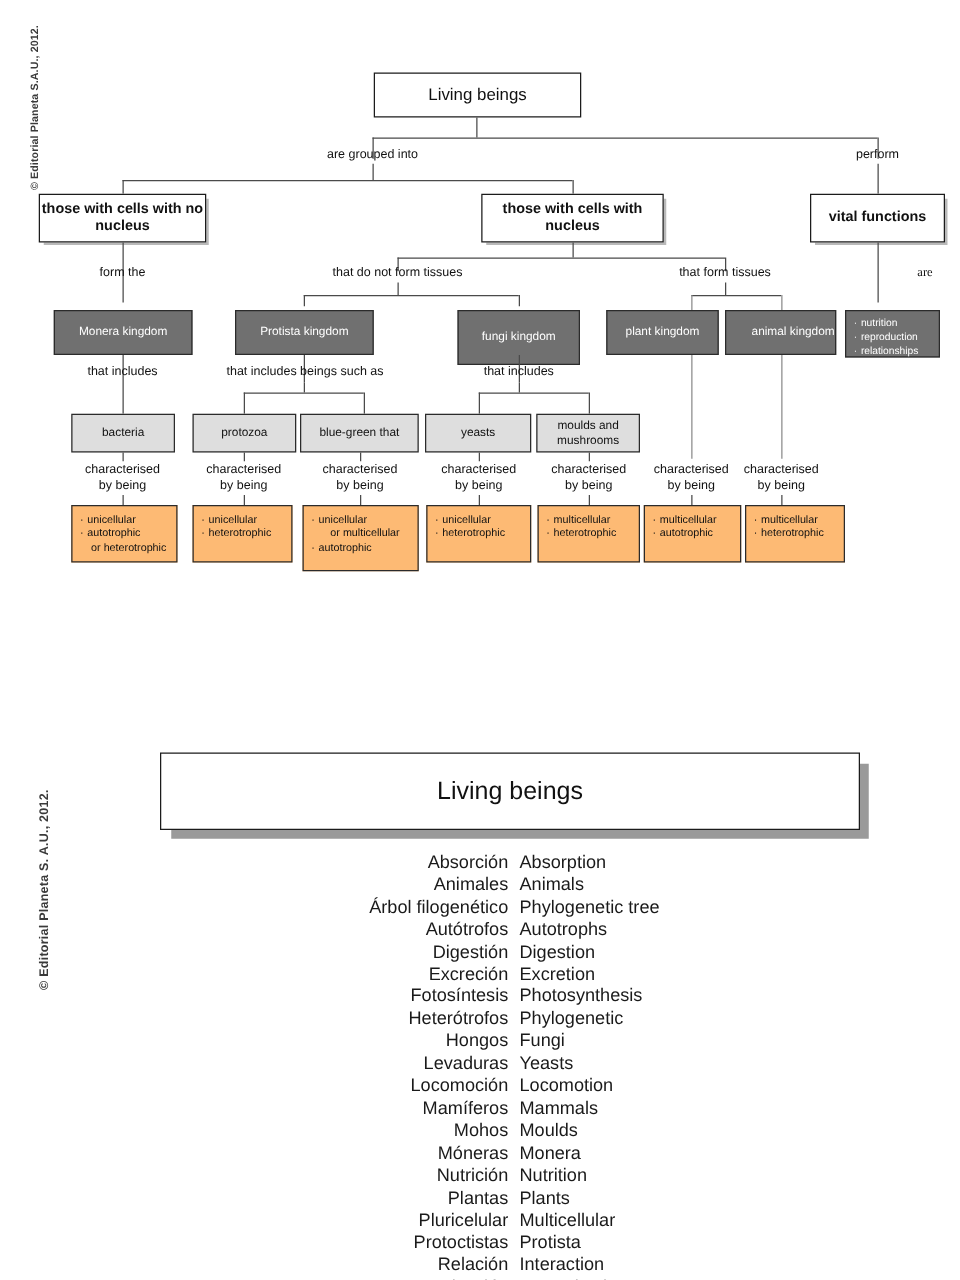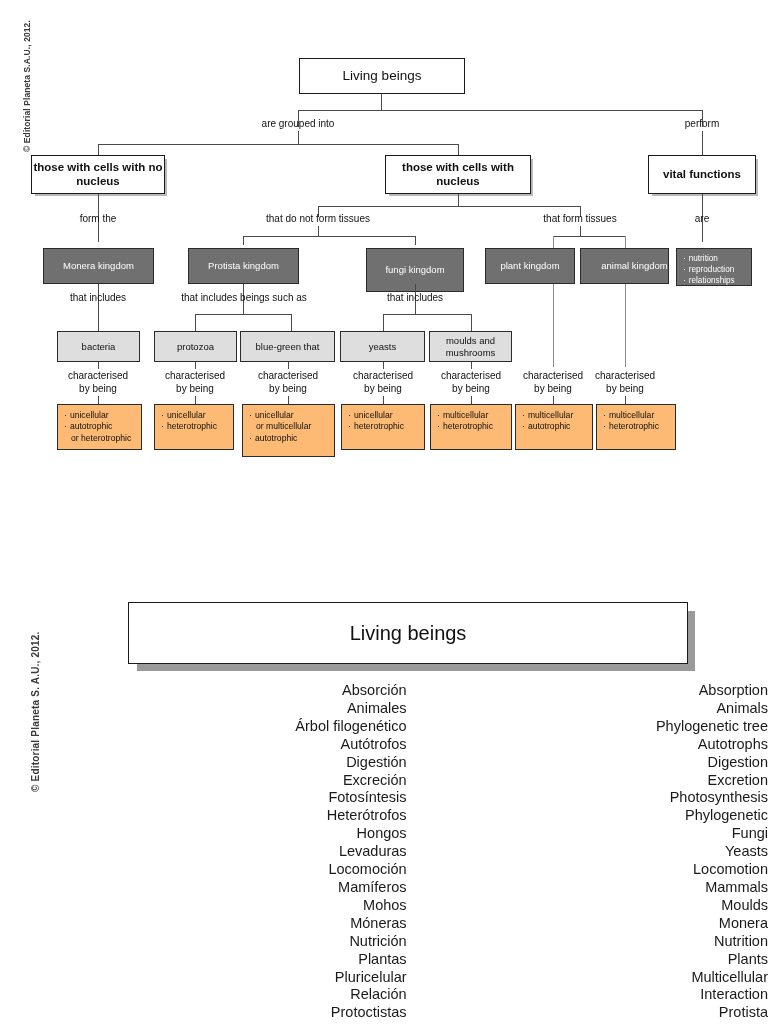--- a/index.html
+++ b/index.html
@@ -28,21 +28,21 @@
 
   .box-plain{background:#fff;border:1.6px solid #1b1b1b;font-size:13.5px;}
   .box-bold{background:#fff;border:1.7px solid #1b1b1b;font-weight:bold;font-size:11.5px;
             box-shadow:3px 3px 0 -1px #b9b9b9;}
   .box-dark{background:#707070;border:1.6px solid #2b2b2b;color:#ffffff;font-size:9.5px;}
   .box-light{background:#dedede;border:1.4px solid #2b2b2b;color:#111;font-size:9.5px;}
   .box-white{background:#fdba74;border:1.2px solid #2b2b2b;color:#111;font-size:8.6px;}
 
   .box-list{display:block;text-align:left;padding:5px 6px 4px 6px;line-height:1.33;}
   .box-list .li:before{content:"\00b7";margin-right:3px;}
-  .box-list .li.cont{padding-left:7px;}
+  .box-list .li.cont{padding-left:7px;text-align:center;}
   .box-list .li.cont:before{content:"";margin:0;}
 
   
   .ln{position:absolute;background:#4a4a4a;}
   .lnh{height:1px;}
   .lnv{width:1px;}
 
   
   .cap{position:absolute;font-size:10px;color:#111;white-space:nowrap;line-height:1.25;
        text-align:center;}
@@ -53,21 +53,21 @@
     background:#fff;border:1.6px solid #1b1b1b;
     display:flex;align-items:center;justify-content:center;
     font-size:20px;color:#111;
     box-shadow:8px 8px 0 -1px #9a9a9a;
   }
 
   
   #glossary{position:absolute;left:0;top:682px;width:768px;}
   .grow{display:flex;font-size:14.5px;line-height:17.9px;color:#1a1a1a;padding-left:16px;}
   .gsp{width:408px;text-align:right;padding-right:9px;box-sizing:border-box;}
-  .gen{width:360px;text-align:right;box-sizing:border-box;}
+  .gen{width:360px;text-align:left;box-sizing:border-box;}
 </style>
 </head>
 <body>
 
 <div class="page">
 
   <div class="copy" id="copy-top">© Editorial Planeta S.A.U., 2012.</div>
   <div class="copy" id="copy-bottom">© Editorial Planeta S. A.U., 2012.</div>
 
   <div>
@@ -107,21 +107,21 @@
 
     <div class="ln lnv" style="left:458px;top:194px;height:12px;"></div>
     <div class="ln lnh" style="left:318px;top:206px;width:262px;"></div>
     <div class="ln lnv" style="left:318px;top:206px;height:11px;"></div>
     <div class="ln lnv" style="left:580px;top:206px;height:11px;"></div>
 
     <div class="cap" style="left:258px;top:213px;width:120px;">that do not form tissues</div>
     <div class="cap" style="left:532px;top:213px;width:96px;">that form tissues</div>
 
     <div class="ln lnv" style="left:702px;top:194px;height:48px;"></div>
-    <div class="cap" style="left:682px;top:213px;width:40px;">are</div>
+    <div class="cap" style="left:720px;top:213px;width:40px;font-family:Liberation Serif, serif;">are</div>
 
     <div class="ln lnv" style="left:318px;top:226px;height:10px;"></div>
     <div class="ln lnh" style="left:243px;top:236px;width:172px;"></div>
     <div class="ln lnv" style="left:243px;top:236px;height:9px;"></div>
     <div class="ln lnv" style="left:415px;top:236px;height:9px;"></div>
 
     <div class="ln lnv" style="left:580px;top:226px;height:10px;"></div>
     <div class="ln lnh" style="left:553px;top:236px;width:72px;"></div>
 
     <div class="ln lnv" style="left:553px;top:236px;height:131px;background:#8b8b8b;"></div>
@@ -310,26 +310,26 @@
       </div>
       <div class="grow">
         <div class="gsp">Plantas</div>
         <div class="gen">Plants</div>
       </div>
       <div class="grow">
         <div class="gsp">Pluricelular</div>
         <div class="gen">Multicellular</div>
       </div>
       <div class="grow">
+        <div class="gsp">Protoctistas</div>
+        <div class="gen">Protista</div>
+      </div>
+      <div class="grow">
         <div class="gsp">Relación</div>
         <div class="gen">Interaction</div>
       </div>
       <div class="grow">
-        <div class="gsp">Protoctistas</div>
-        <div class="gen">Protista</div>
-      </div>
-      <div class="grow">
         <div class="gsp">Reproducción</div>
         <div class="gen">Reproduction</div>
       </div>
     </div>
 
 </div>
 
 </body></html>

